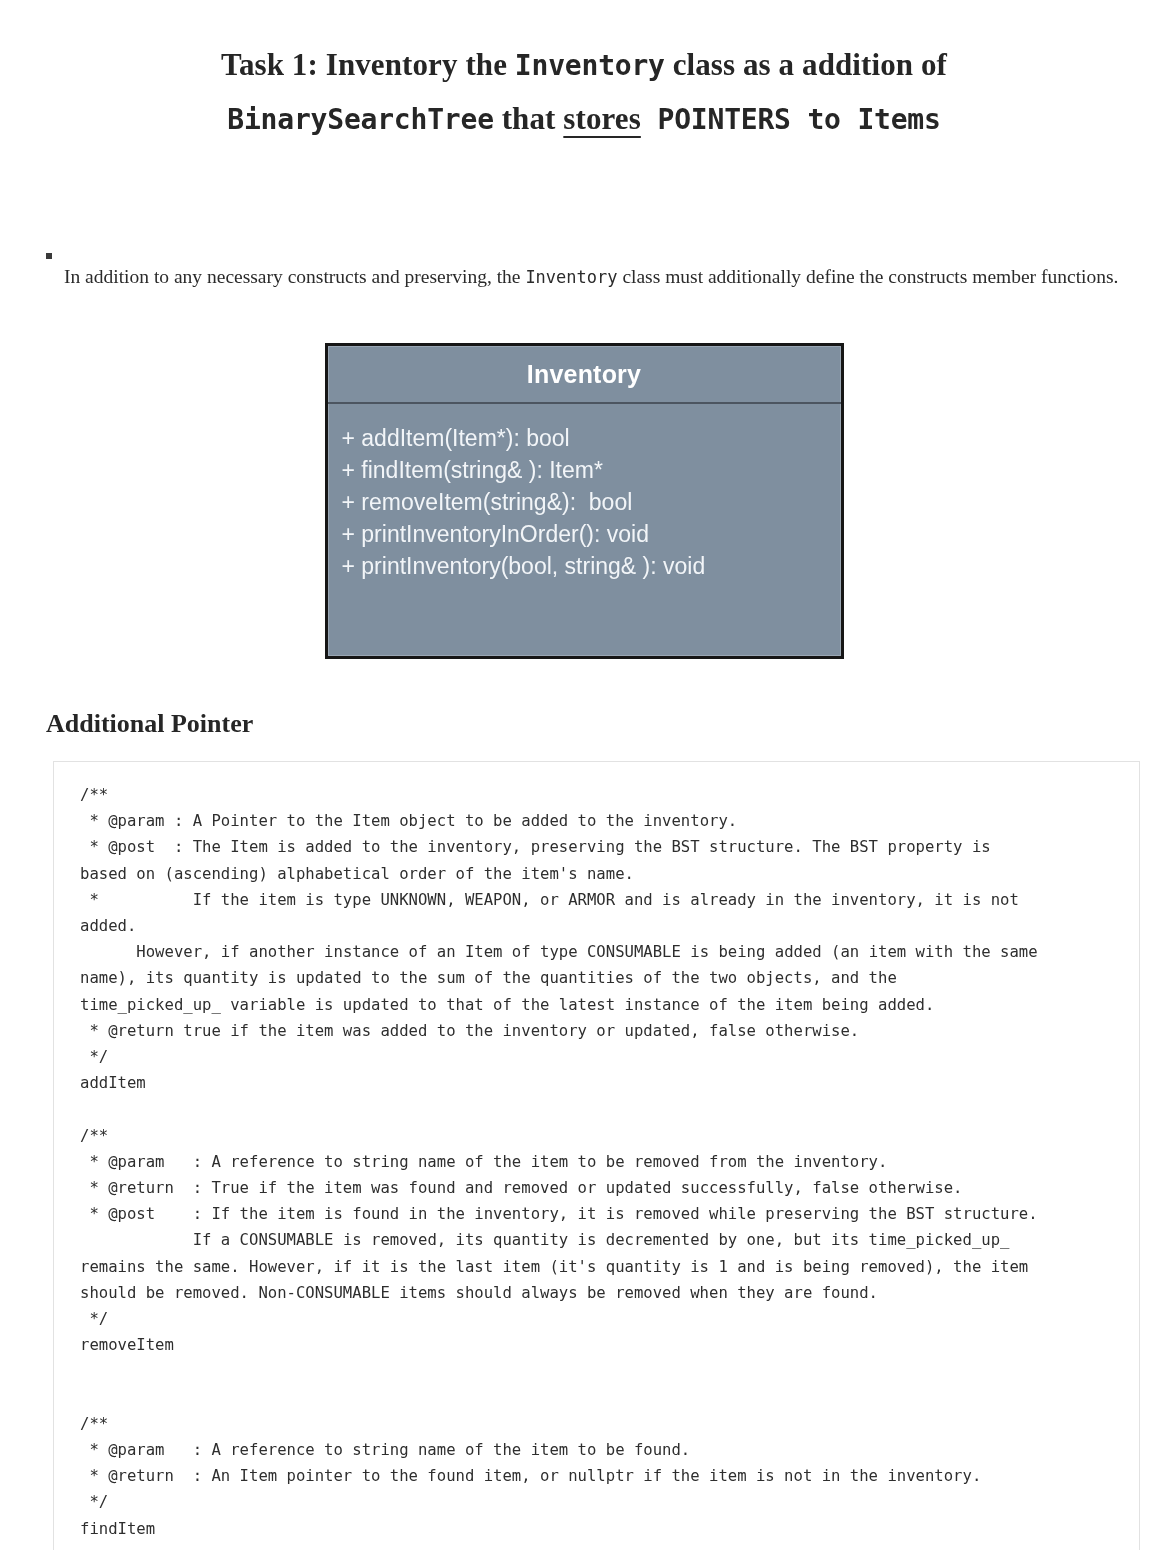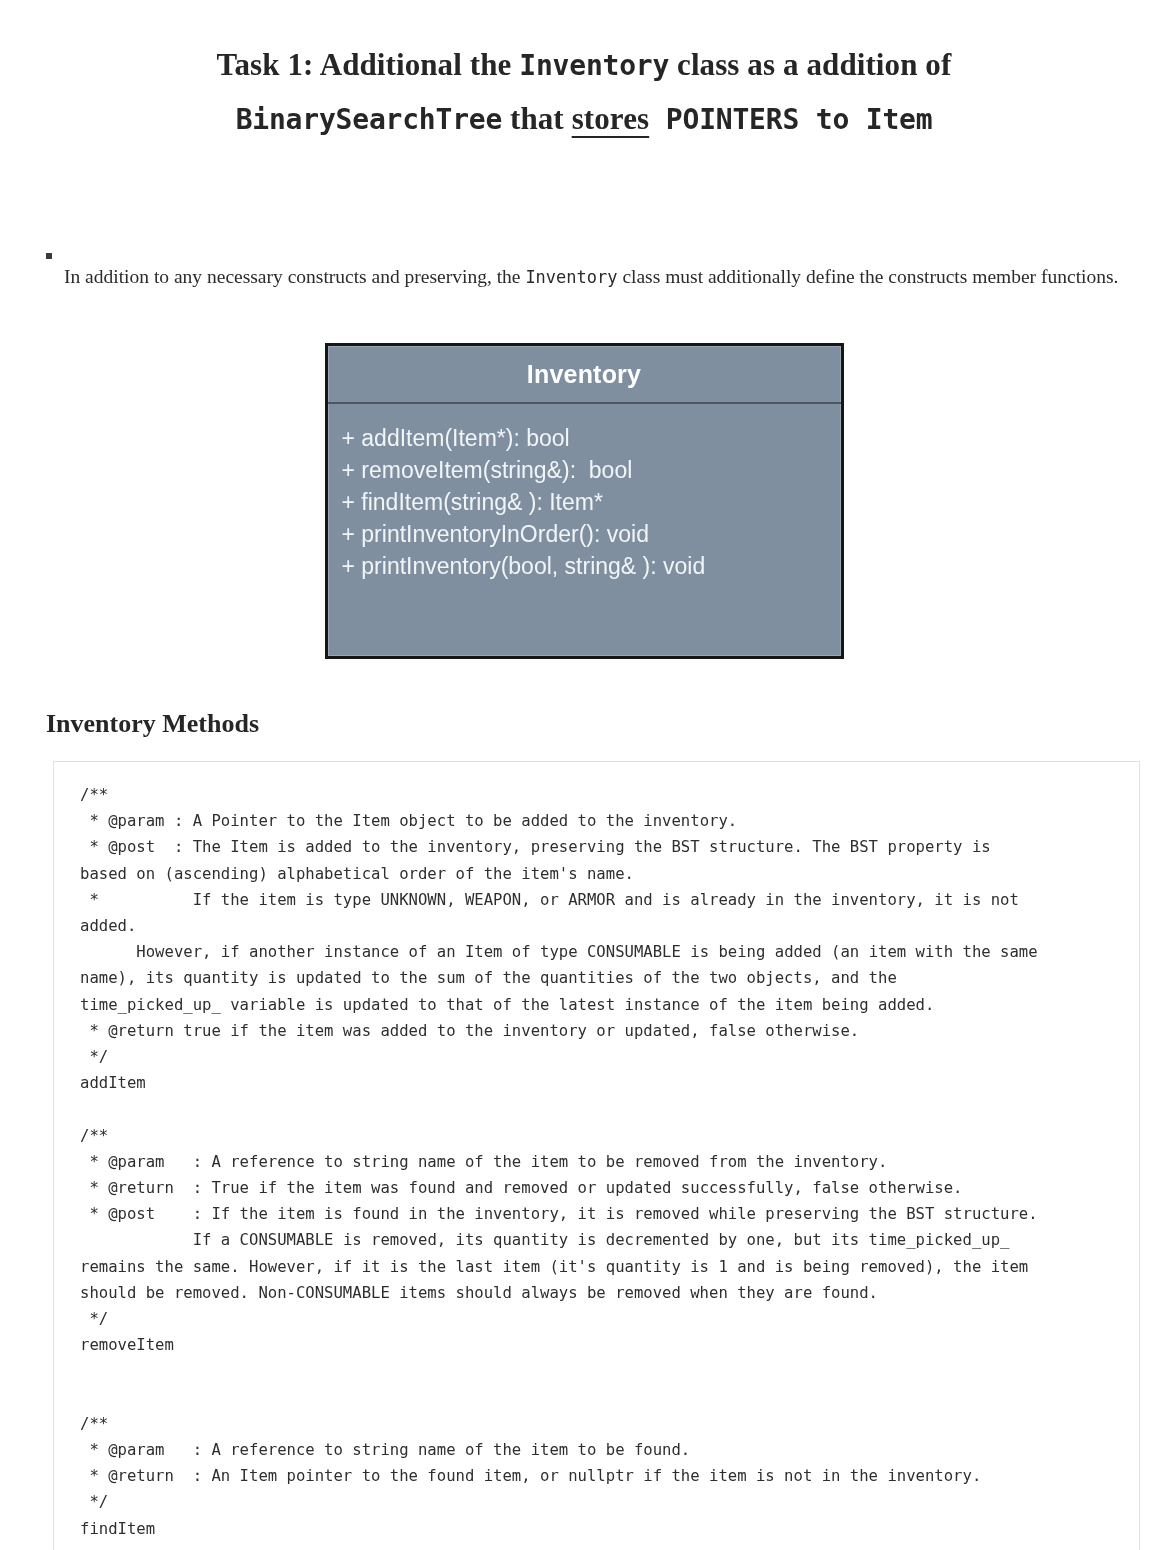--- a/index.html
+++ b/index.html
@@ -135,48 +135,48 @@
     white-space: pre-wrap;
     word-break: normal;
     overflow: hidden;
     min-height: 780px;
   }
 </style>
 </head>
 <body>
 
 <h1 class="title">
-  <span><span>Task 1: Additional the </span><span class="mono">Inventory</span><span> class as a addition of</span></span>
+  <span><span>Task 1: Inventory the </span><span class="mono">Inventory</span><span> class as a addition of</span></span>
   <br>
-  <span><span class="mono">BinarySearchTree</span><span> that </span><span class="ul">stores</span><span class="mono"> POINTERS to Item</span></span>
+  <span><span class="mono">BinarySearchTree</span><span> that </span><span class="ul">stores</span><span class="mono"> POINTERS to Items</span></span>
 </h1>
 
 <div class="bullet-block">
   <div class="bullet-row">
     <span class="bullet-mark"></span>
     <p class="bullet-text"><span>In addition to any necessary constructs and preserving, the </span><span class="mono">Inventory</span><span> class must additionally define the constructs member functions.</span></p>
   </div>
 </div>
 
 <div class="uml-wrap">
   <div class="uml-box">
     <div class="uml-header">
       <span class="uml-title">Inventory</span>
     </div>
     <div class="uml-methods">
       <div class="uml-method">+ addItem(Item*): bool</div>
+      <div class="uml-method">+ findItem(string&amp; ): Item*</div>
       <div class="uml-method">+ removeItem(string&amp;):  bool</div>
-      <div class="uml-method">+ findItem(string&amp; ): Item*</div>
       <div class="uml-method">+ printInventoryInOrder(): void</div>
       <div class="uml-method">+ printInventory(bool, string&amp; ): void</div>
     </div>
   </div>
 </div>
 
-<h2 class="section-heading">Inventory Methods</h2>
+<h2 class="section-heading">Additional Pointer</h2>
 
 <div class="code-wrap">
   <pre class="code-block">/**
  * @param : A Pointer to the Item object to be added to the inventory.
  * @post  : The Item is added to the inventory, preserving the BST structure. The BST property is
 based on (ascending) alphabetical order of the item's name.
  *          If the item is type UNKNOWN, WEAPON, or ARMOR and is already in the inventory, it is not
 added.
       However, if another instance of an Item of type CONSUMABLE is being added (an item with the same
 name), its quantity is updated to the sum of the quantities of the two objects, and the

